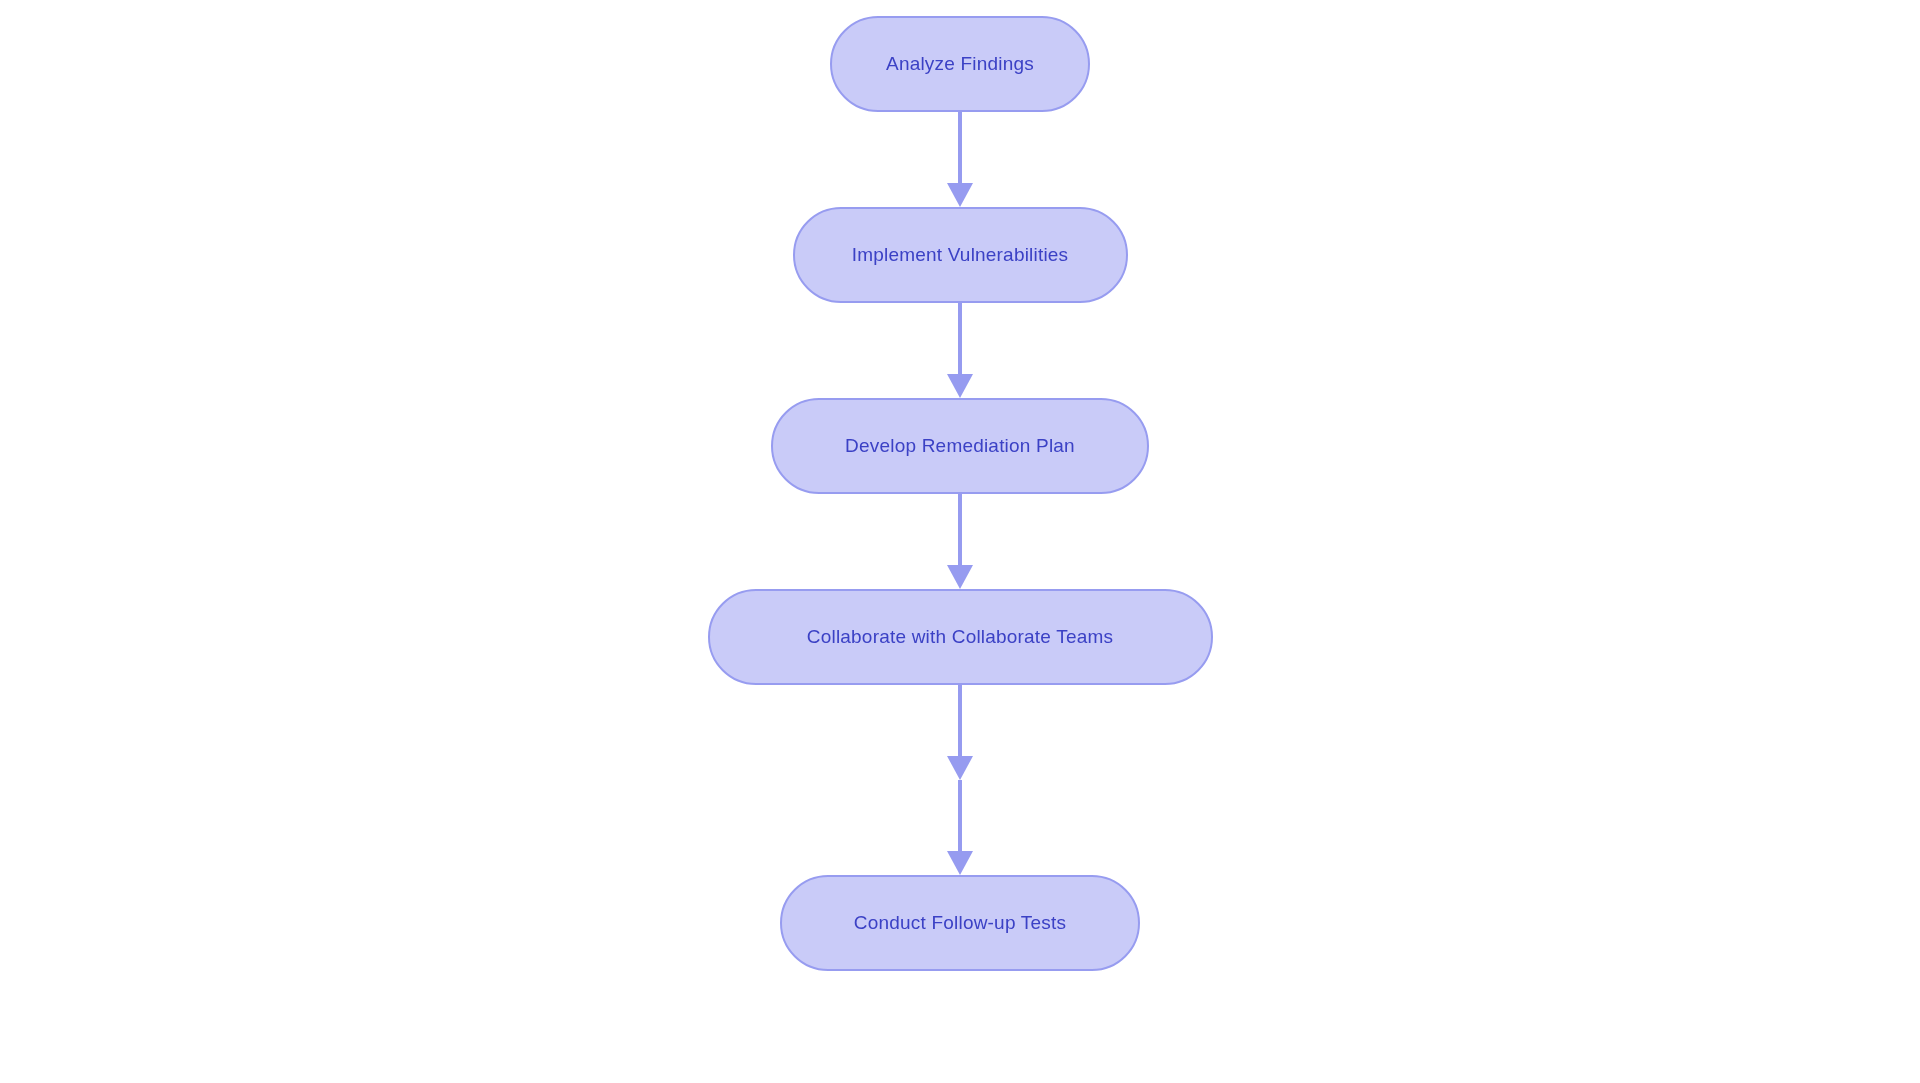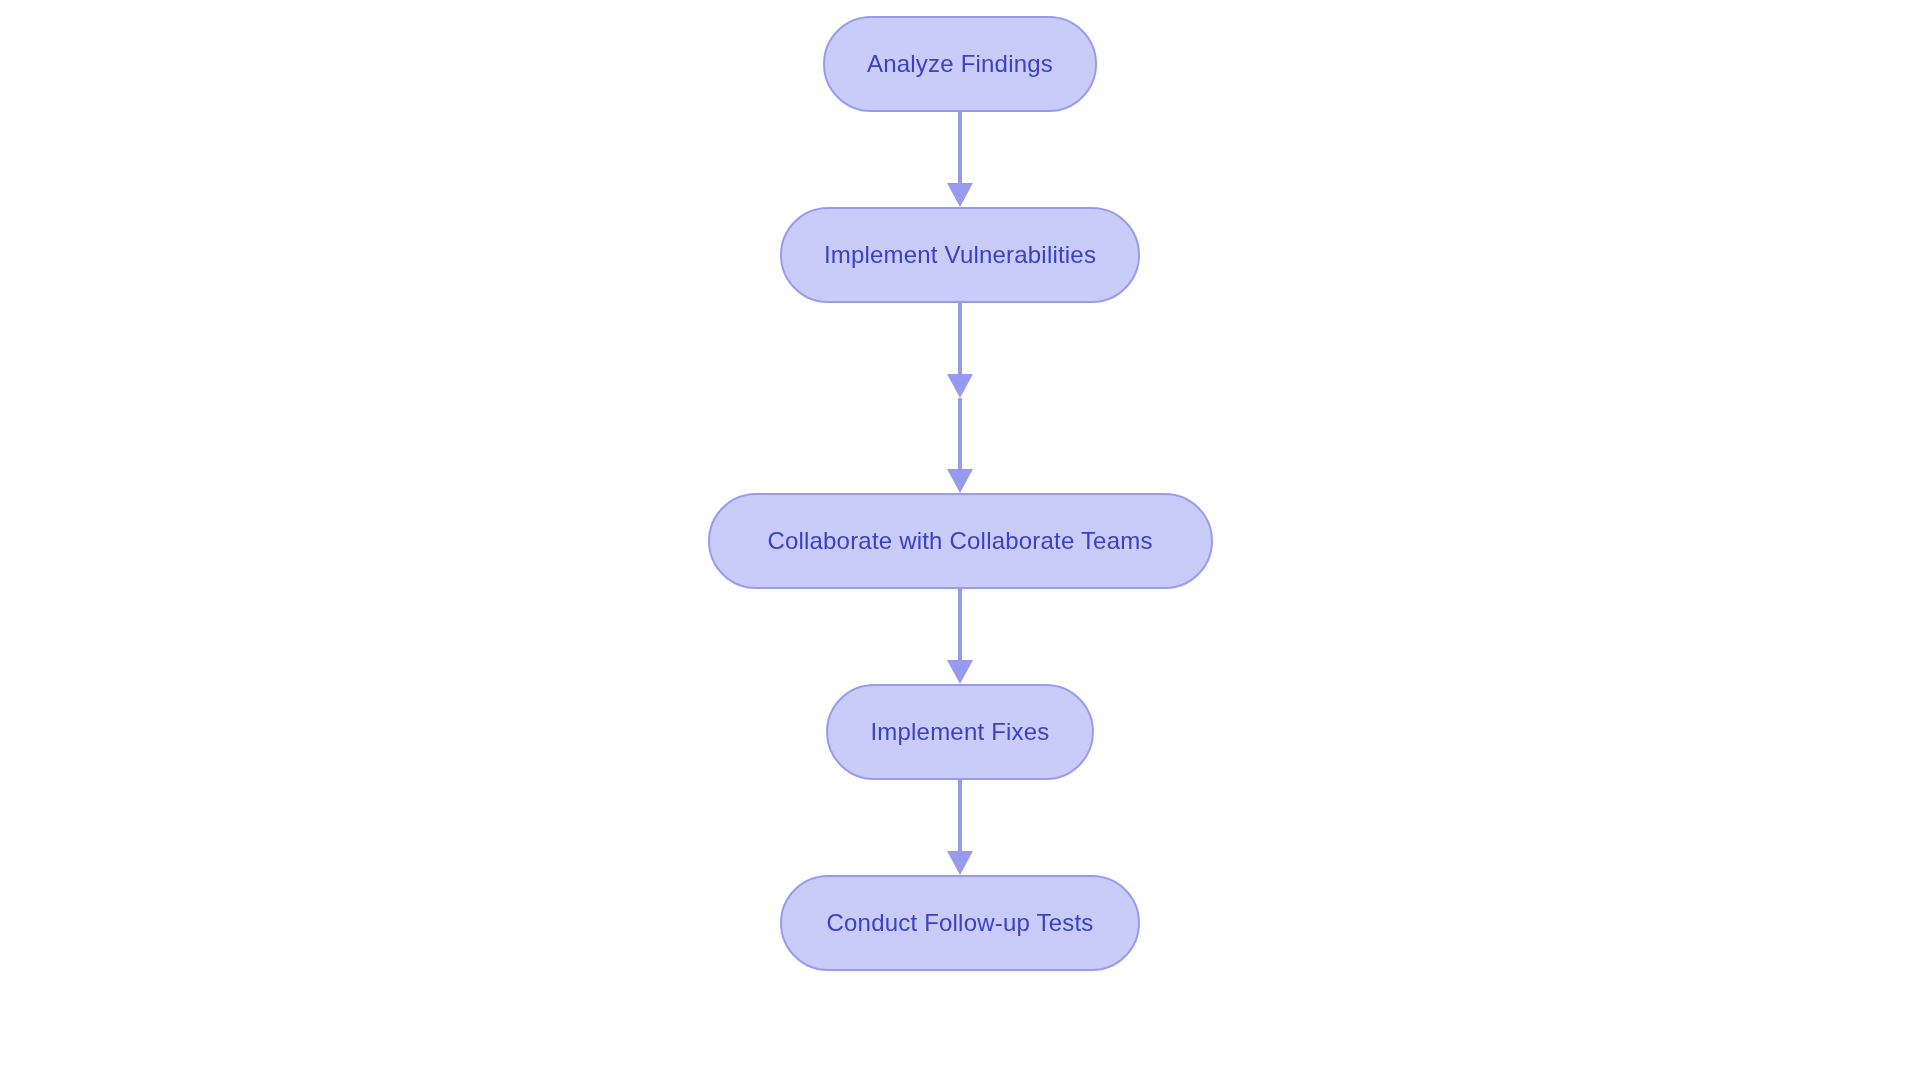--- a/index.html
+++ b/index.html
@@ -24,21 +24,21 @@
     flex-direction: column;
     align-items: center;
   }
   .node {
     box-sizing: border-box;
     height: 96px;
     border-radius: 48px;
     background: #c9cbf8;
     border: 2px solid #979cf0;
     color: #3b41c5;
-    font-size: 24px;
+    font-size: 19px;
     letter-spacing: 0.2px;
     display: flex;
     align-items: center;
     justify-content: center;
     padding: 4px 42px;
     white-space: nowrap;
   }
   
   .node.n1 { min-width: 260px; }
   .node.n2 { min-width: 335px; }
@@ -83,38 +83,38 @@
 
     <div class="node n2">
       <span>Implement Vulnerabilities</span>
     </div>
 
     <div class="arrow">
       <div class="shaft"></div>
       <div class="head"></div>
     </div>
 
+    <div class="node n3">
+      <span>Develop Remediation Plan</span>
+    </div>
 
     <div class="arrow">
       <div class="shaft"></div>
       <div class="head"></div>
     </div>
 
     <div class="node n4">
       <span>Collaborate with Collaborate Teams</span>
     </div>
 
     <div class="arrow">
       <div class="shaft"></div>
       <div class="head"></div>
     </div>
 
-    <div class="node n5">
-      <span>Implement Fixes</span>
-    </div>
 
     <div class="arrow">
       <div class="shaft"></div>
       <div class="head"></div>
     </div>
 
     <div class="node n6">
       <span>Conduct Follow-up Tests</span>
     </div>
 

